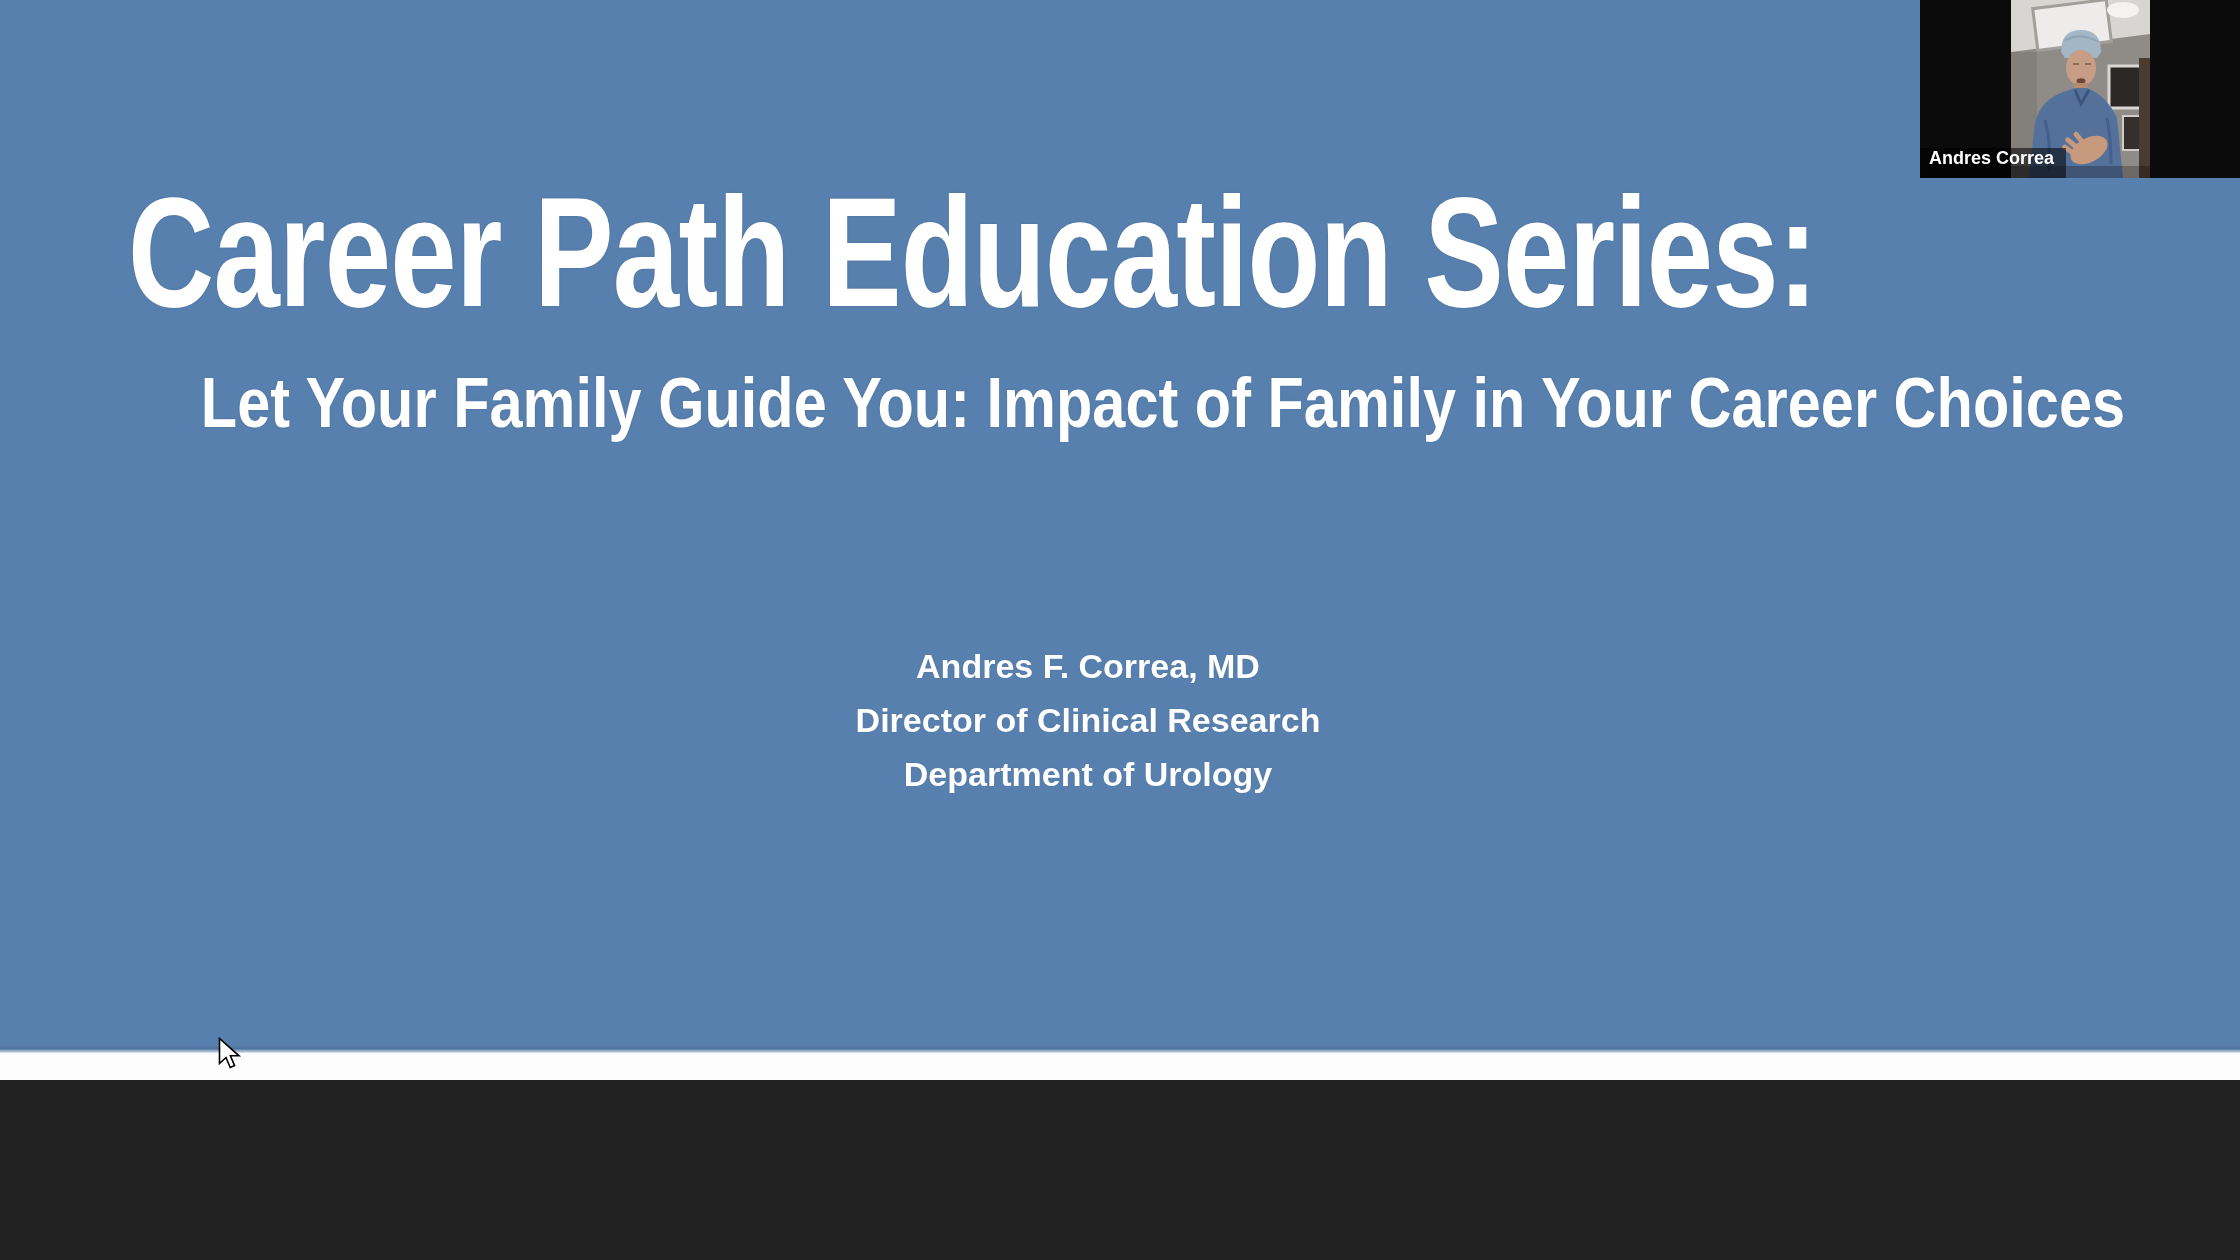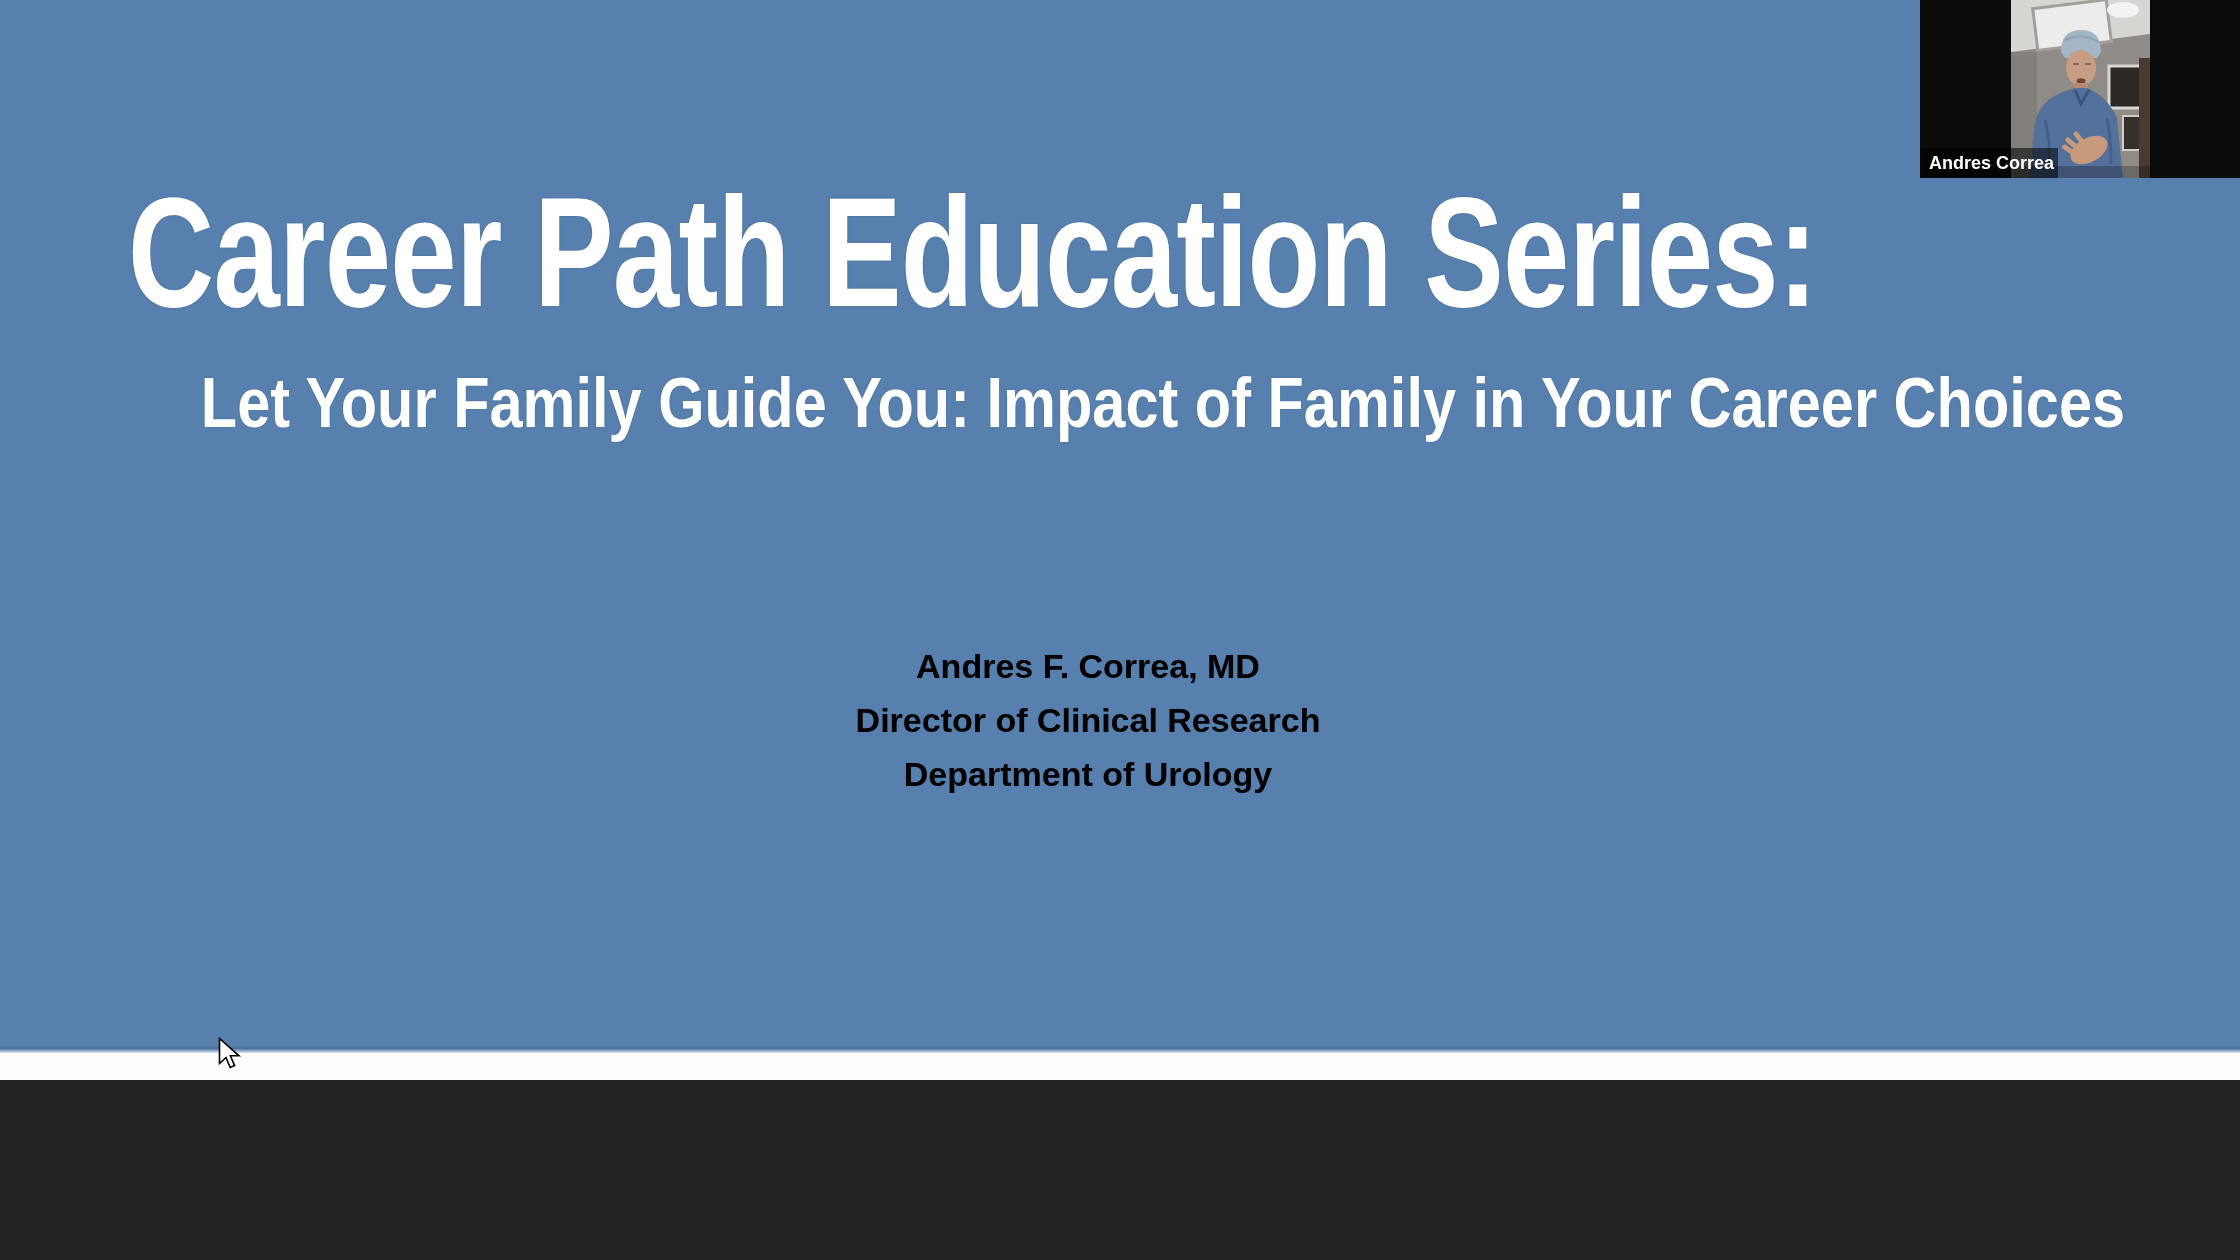--- a/index.html
+++ b/index.html
@@ -36,41 +36,41 @@
     font-size:70px;font-weight:bold;color:#FFFFFF;
     line-height:1;white-space:nowrap;
     transform:scaleX(0.85);transform-origin:center top;
     text-shadow:0 0 2px rgba(40,70,110,0.35);
   }
   .presenter-block{
     position:absolute;left:0;top:639px;width:2176px;
     text-align:center;
   }
   .presenter-line{
-    font-size:34px;font-weight:bold;color:#000000;
+    font-size:34px;font-weight:bold;color:#ffffff;
     line-height:54px;white-space:nowrap;
     text-shadow:0 0 1px rgba(40,70,110,0.4);
   }
   
   .bottom-band{
     position:absolute;left:0;top:1053px;width:2240px;height:207px;
     background:#FDFDFE;
   }
   
   .webcam{
     position:absolute;left:1920px;top:0;width:320px;height:178px;
     background:#0B0B0B;
   }
   .webcam-video{
     position:absolute;left:91px;top:0;width:139px;height:178px;
   }
   .name-tag{
     position:absolute;left:0;bottom:0;height:30px;
-    display:flex;align-items:center;
-    padding:0 4px 0 9px;
+    display:flex;
+    padding:0 12px 0 9px;
     background:rgba(0,0,0,0.55);
     color:#FFFFFF;font-size:18px;font-weight:bold;
     white-space:nowrap;
   }
   
   .cursor{
     position:absolute;left:218px;top:1037px;width:24px;height:34px;
   }
 </style>
 </head>

